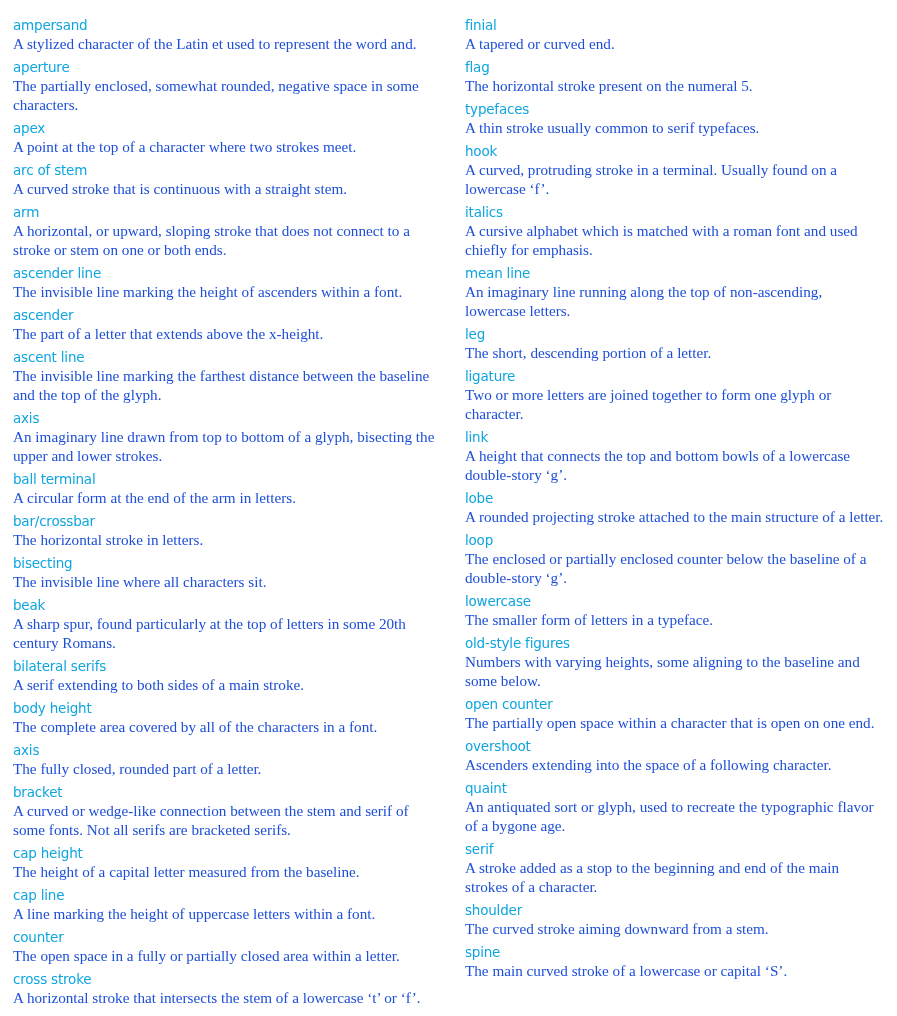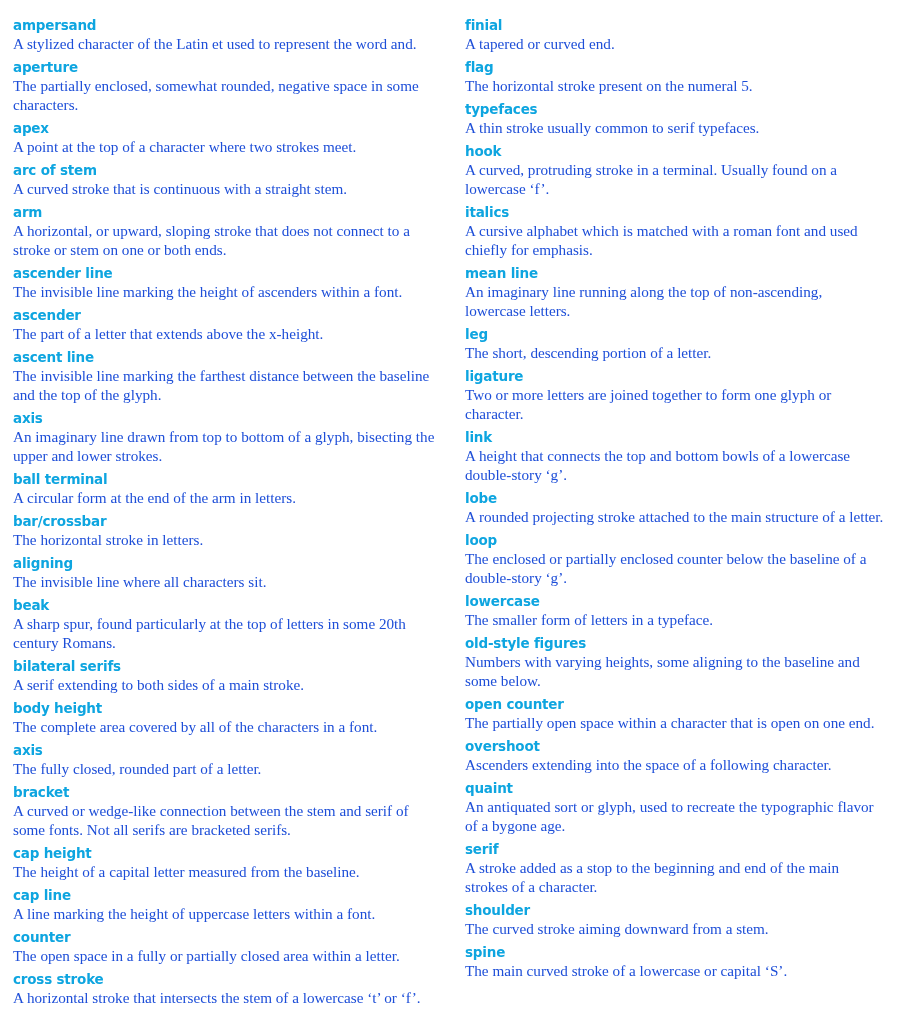--- a/index.html
+++ b/index.html
@@ -22,21 +22,21 @@
     position: absolute;
     top: 16px;
   }
   .col-left { left: 13px; width: 430px; }
   .col-right { left: 465px; width: 420px; }
   .entry {
     margin-bottom: 0px;
   }
   .term {
     font-family: "DejaVu Sans", sans-serif;
-    font-weight: bold;
+    font-weight: normal;
     font-size: 13.5px;
     color: #0ea5e0;
     line-height: 18px;
     height: 18px;
     letter-spacing: -0.2px;
   }
   .definition {
     font-family: "Liberation Serif", serif;
     font-size: 15.2px;
     color: #1d4ed8;
@@ -87,21 +87,21 @@
       </div>
       <div class="entry">
         <div class="term">ball terminal</div>
         <div class="definition">A circular form at the end of the arm in letters.</div>
       </div>
       <div class="entry">
         <div class="term">bar/crossbar</div>
         <div class="definition">The horizontal stroke in letters.</div>
       </div>
       <div class="entry">
-        <div class="term">aligning</div>
+        <div class="term">bisecting</div>
         <div class="definition">The invisible line where all characters sit.</div>
       </div>
       <div class="entry">
         <div class="term">beak</div>
         <div class="definition">A sharp spur, found particularly at the top of letters in some 20th century Romans.</div>
       </div>
       <div class="entry">
         <div class="term">bilateral serifs</div>
         <div class="definition">A serif extending to both sides of a main stroke.</div>
       </div>

